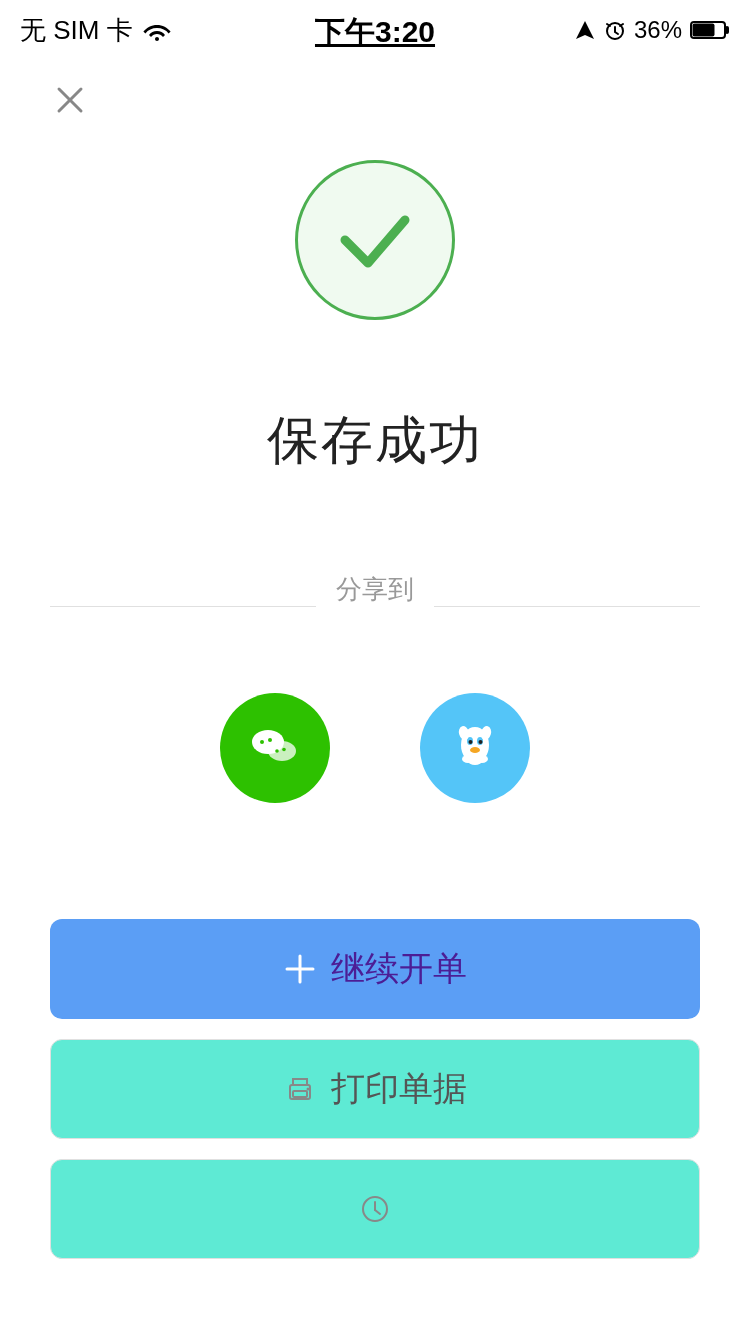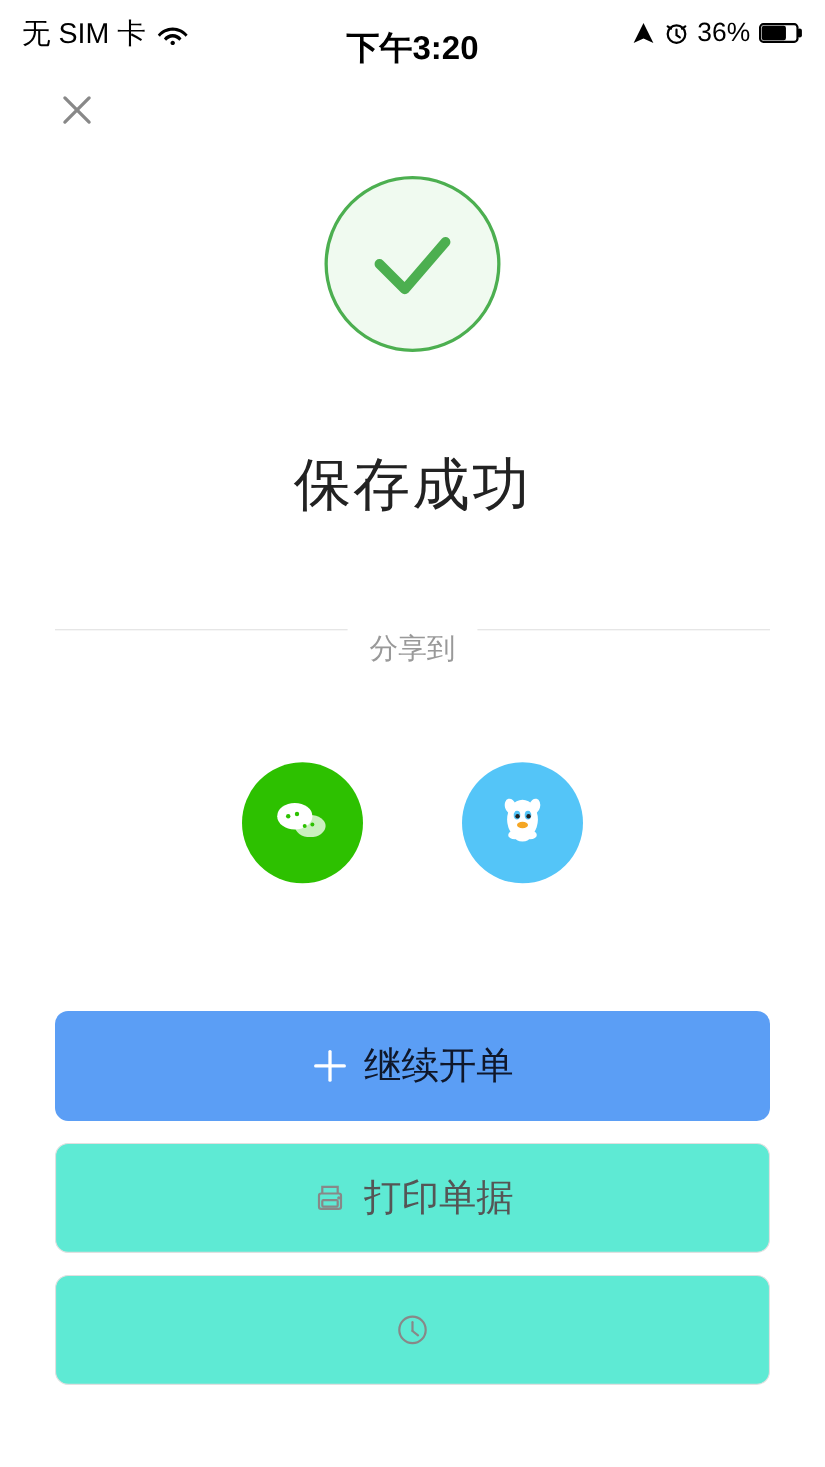--- a/index.html
+++ b/index.html
@@ -30,21 +30,22 @@
       display: flex;
       align-items: center;
       gap: 10px;
     }
     .status-center {
       font-size: 30px;
       font-weight: 600;
       position: absolute;
       left: 50%;
       transform: translateX(-50%);
-      top: 24px;
+      top: 12px;
+      text-decoration: underline;
     }
     .status-right {
       display: flex;
       align-items: center;
       gap: 8px;
       font-size: 24px;
     }
 
     
     .close-btn {
@@ -95,21 +96,21 @@
       font-weight: 400;
       color: #222;
       margin-bottom: 60px;
       letter-spacing: 2px;
     }
 
     
     .share-divider {
       width: 650px;
       display: flex;
-      align-items: flex-start;
+      align-items: flex-end;
       gap: 20px;
       margin-bottom: 50px;
     }
     .share-divider .line {
       flex: 1;
       height: 1px;
       background: #e0e0e0;
     }
     .share-divider .label {
       font-size: 26px;
@@ -161,21 +162,21 @@
       font-size: 34px;
       display: flex;
       align-items: center;
       justify-content: center;
       gap: 14px;
       cursor: pointer;
       font-family: inherit;
     }
     .action-btn.primary {
       background: #5B9EF5;
-      color: #0f172a;
+      color: #4c1d95;
     }
     .action-btn.secondary {
       background: #5eead4;
       color: #555;
       border: 1px solid #e0e0e0;
     }
     .action-btn svg {
       width: 34px;
       height: 34px;
     }

